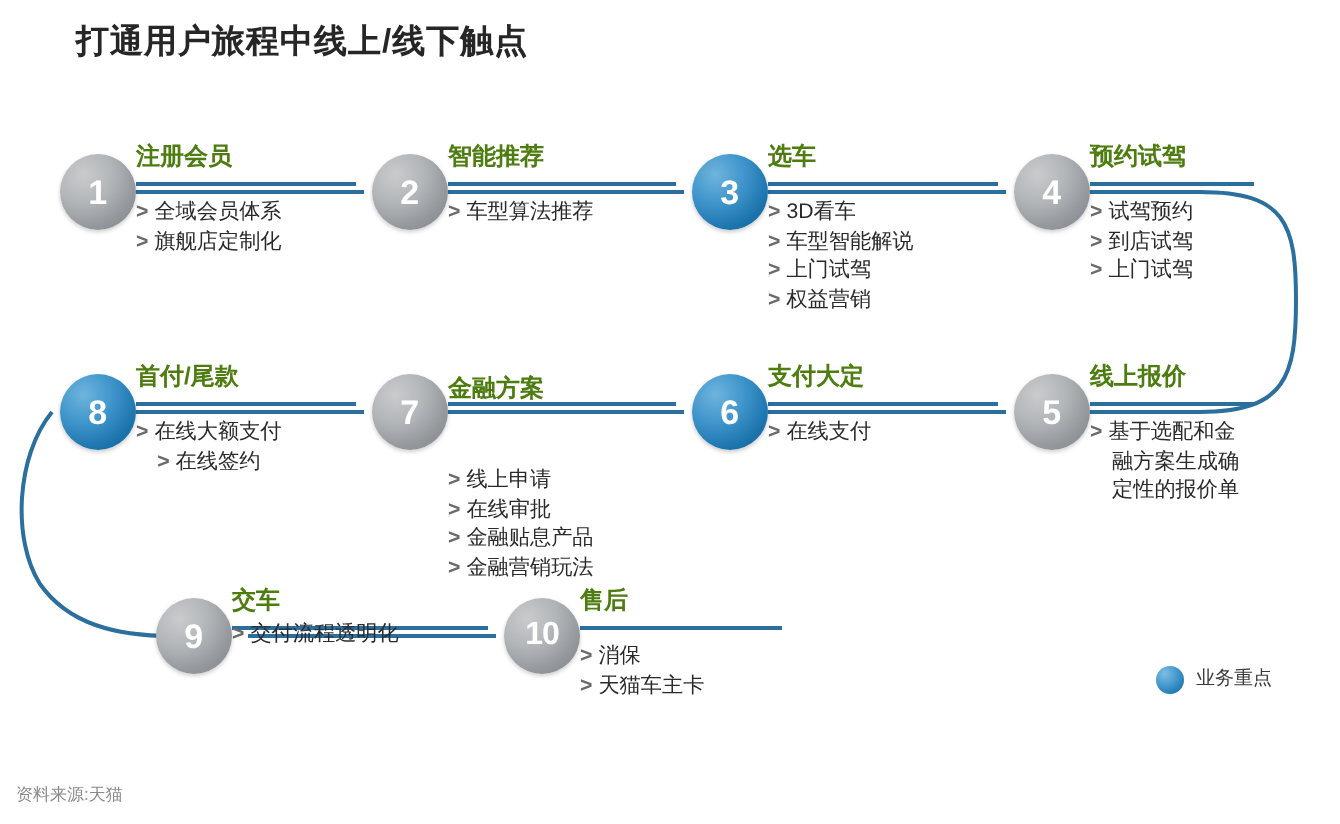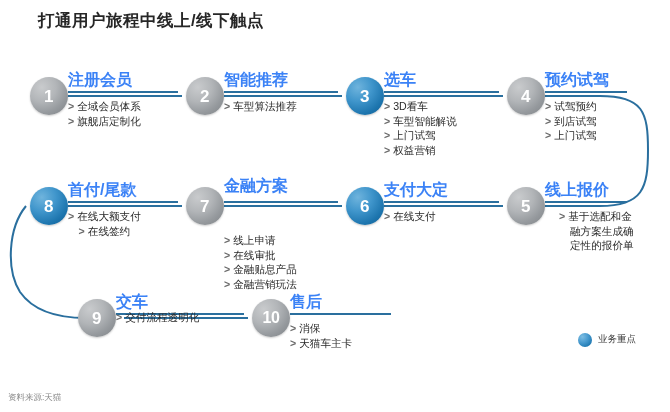--- a/index.html
+++ b/index.html
@@ -39,34 +39,34 @@
     box-shadow:0 1px 2px rgba(0,0,0,.20);
   }
   .bubble.blue{
     background:radial-gradient(circle at 31% 27%, #6fb4dd 0%, #3f95cb 38%, #1c74ad 72%, #135d90 100%);
     box-shadow:0 1px 2px rgba(0,0,0,.22);
   }
   .bubble.wide{font-size:16px;letter-spacing:-.5px;}
 
   .head{
     position:absolute;
-    font-size:16px;font-weight:bold;color:#3b82f6;
+    font-size:12px;font-weight:bold;color:#4d7c0f;
     white-space:nowrap;line-height:1;
   }
   .rule{
     position:absolute;height:2px;background:#2a6f9e;
   }
   .bullets{
     position:absolute;
     font-size:10.6px;color:#2a2a2a;line-height:14.5px;
     white-space:nowrap;
   }
   .bullets .b{display:block;}
   .bullets .b .mk{color:#6a6a6a;margin-right:3px;font-weight:bold;}
-  .bullets.wrap{white-space:normal;width:78px;margin-left:14px;}
+  .bullets.wrap{white-space:normal;width:78px;}
   .bullets.wrap .b{text-indent:-11px;padding-left:11px;}
 
   
   .legend{position:absolute;left:578px;top:333px;display:flex;align-items:flex-start;gap:6px;}
   .legend .dot{
     width:14px;height:14px;border-radius:50%;
     background:radial-gradient(circle at 31% 27%, #7dbde2 0%, #4a9cd0 40%, #1f79b2 78%, #166291 100%);
   }
   .legend .lbl{font-size:9.5px;color:#3a3a3a;white-space:nowrap;}
 
@@ -146,21 +146,21 @@
     <div class="head" style="left:68px;top:182px;">首付/尾款</div>
     <div class="rule" style="left:68px;top:201px;width:110px;"></div>
     <div class="bullets" style="left:68px;top:209px;text-align:center;">
       <span class="b"><span class="mk">&gt;</span><span>在线大额支付</span></span>
       <span class="b"><span class="mk">&gt;</span><span>在线签约</span></span>
     </div>
   </div>
 
   <div class="step">
     <div class="bubble gray" style="left:186px;top:187px;">7</div>
-    <div class="head" style="left:224px;top:178px;">金融方案</div>
+    <div class="head" style="left:224px;top:188px;">金融方案</div>
     <div class="rule" style="left:224px;top:201px;width:114px;"></div>
     <div class="bullets" style="left:224px;top:209px;margin-top:24px;">
       <span class="b"><span class="mk">&gt;</span><span>线上申请</span></span>
       <span class="b"><span class="mk">&gt;</span><span>在线审批</span></span>
       <span class="b"><span class="mk">&gt;</span><span>金融贴息产品</span></span>
       <span class="b"><span class="mk">&gt;</span><span>金融营销玩法</span></span>
     </div>
   </div>
 
   <div class="step">

